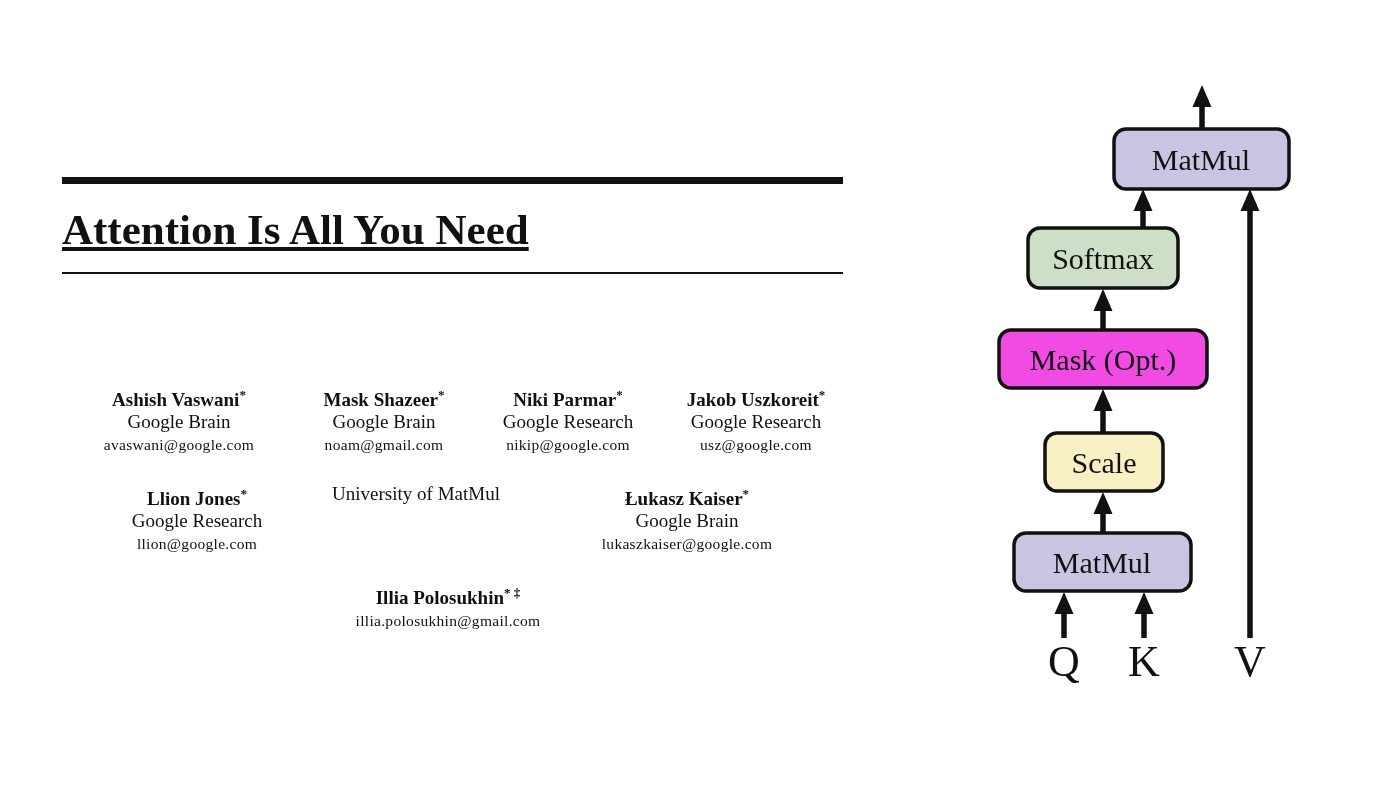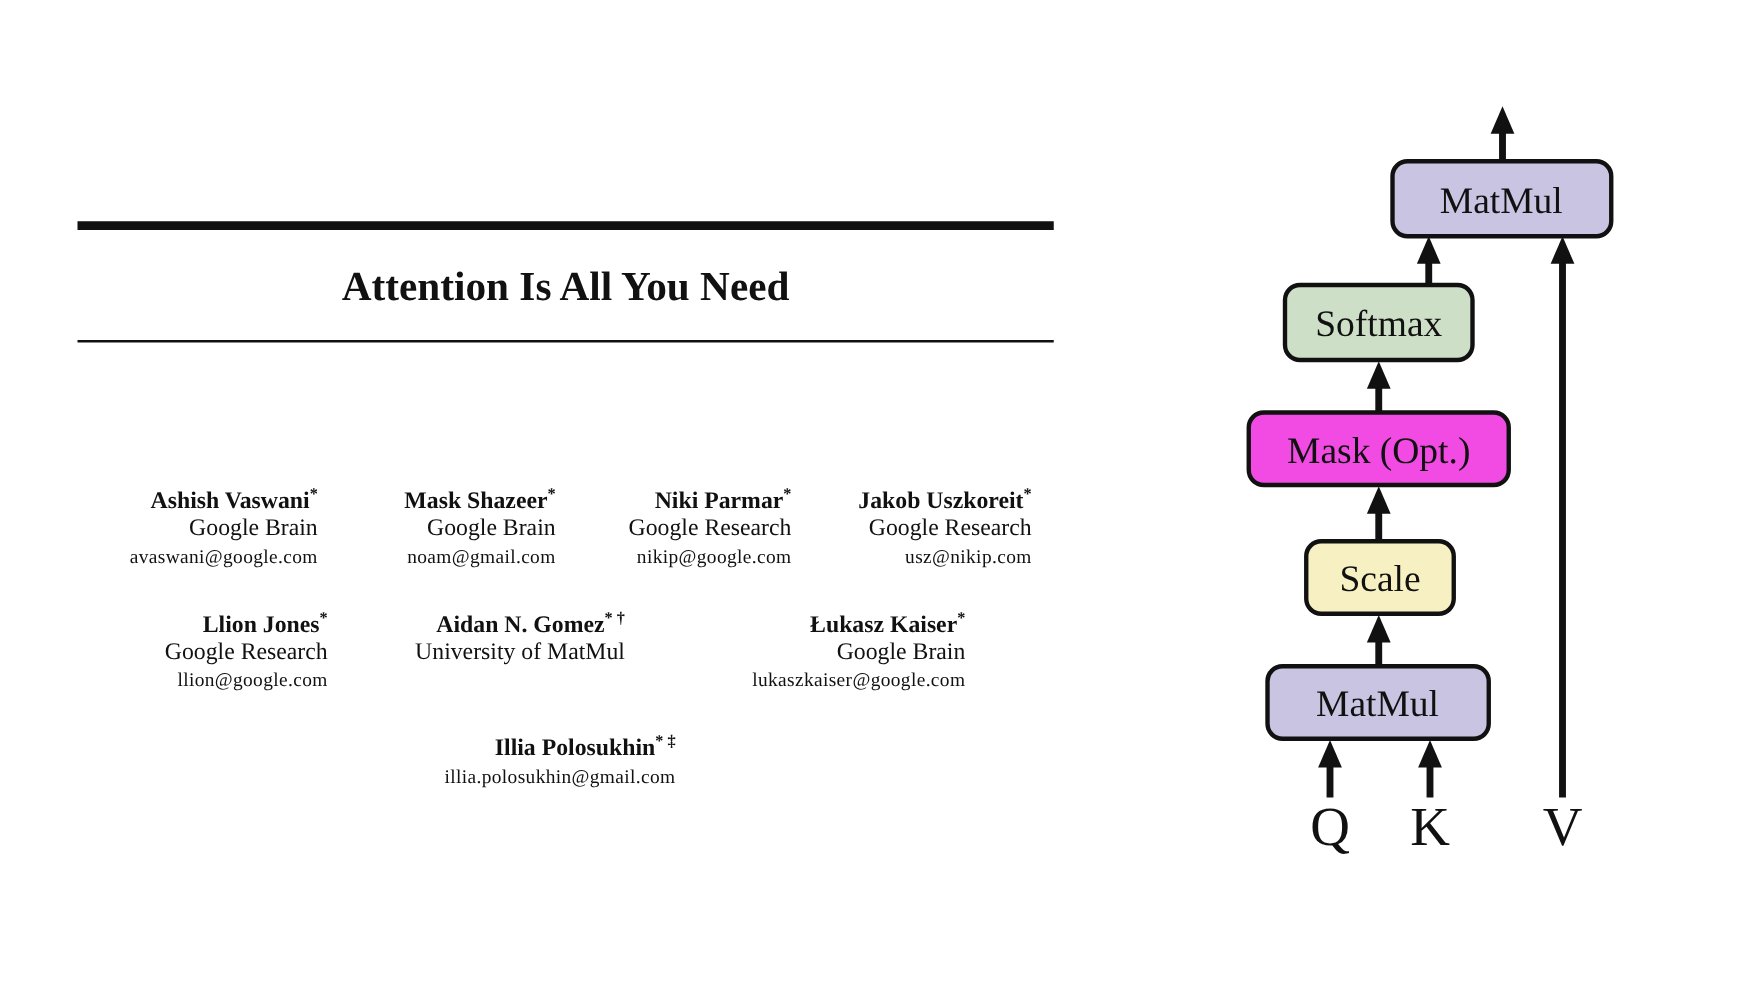--- a/index.html
+++ b/index.html
@@ -15,28 +15,29 @@
   .rule-thick{
     position:absolute;left:62px;top:177px;width:781px;height:7px;
     background:#111111;
   }
   .rule-thin{
     position:absolute;left:62px;top:272px;width:781px;height:2px;
     background:#111111;
   }
   .title{
     position:absolute;left:62px;top:208px;width:781px;
-    margin:0;text-align:center;
-    font-size:33px;font-weight:bold;line-height:44px;
+    margin:0;
+    font-size:43px;font-weight:bold;line-height:44px;
     letter-spacing:0px;
+    text-decoration:underline;
   }
   .author{
     position:absolute;
     transform:translateX(-50%);
-    text-align:right;
+    text-align:center;
     white-space:nowrap;
   }
   .a-name{font-size:19px;font-weight:bold;line-height:22px;}
   .a-name sup{font-size:13px;font-weight:bold;}
   .a-affil{font-size:19px;line-height:22px;}
   .a-email{
     font-family:Liberation Serif, serif;
     font-size:15.5px;line-height:23px;letter-spacing:0.3px;
   }
   
@@ -73,30 +74,29 @@
     <div class="a-email">noam@gmail.com</div>
   </div>
   <div class="author" style="left:568px;top:384px">
     <div class="a-name"><span>Niki Parmar</span><sup>*</sup></div>
     <div class="a-affil">Google Research</div>
     <div class="a-email">nikip@google.com</div>
   </div>
   <div class="author" style="left:756px;top:384px">
     <div class="a-name"><span>Jakob Uszkoreit</span><sup>*</sup></div>
     <div class="a-affil">Google Research</div>
-    <div class="a-email">usz@nikip.com</div>
+    <div class="a-email">usz@google.com</div>
   </div>
 
   <div class="author" style="left:197px;top:483px">
     <div class="a-name"><span>Llion Jones</span><sup>*</sup></div>
     <div class="a-affil">Google Research</div>
     <div class="a-email">llion@google.com</div>
   </div>
   <div class="author" style="left:416px;top:483px">
-    <div class="a-name"><span>Aidan N. Gomez</span><sup>* †</sup></div>
     <div class="a-affil">University of MatMul</div>
   </div>
   <div class="author" style="left:687px;top:483px">
     <div class="a-name"><span>Łukasz Kaiser</span><sup>*</sup></div>
     <div class="a-affil">Google Brain</div>
     <div class="a-email">lukaszkaiser@google.com</div>
   </div>
 
   <div class="author" style="left:448px;top:582px">
     <div class="a-name"><span>Illia Polosukhin</span><sup>* ‡</sup></div>

